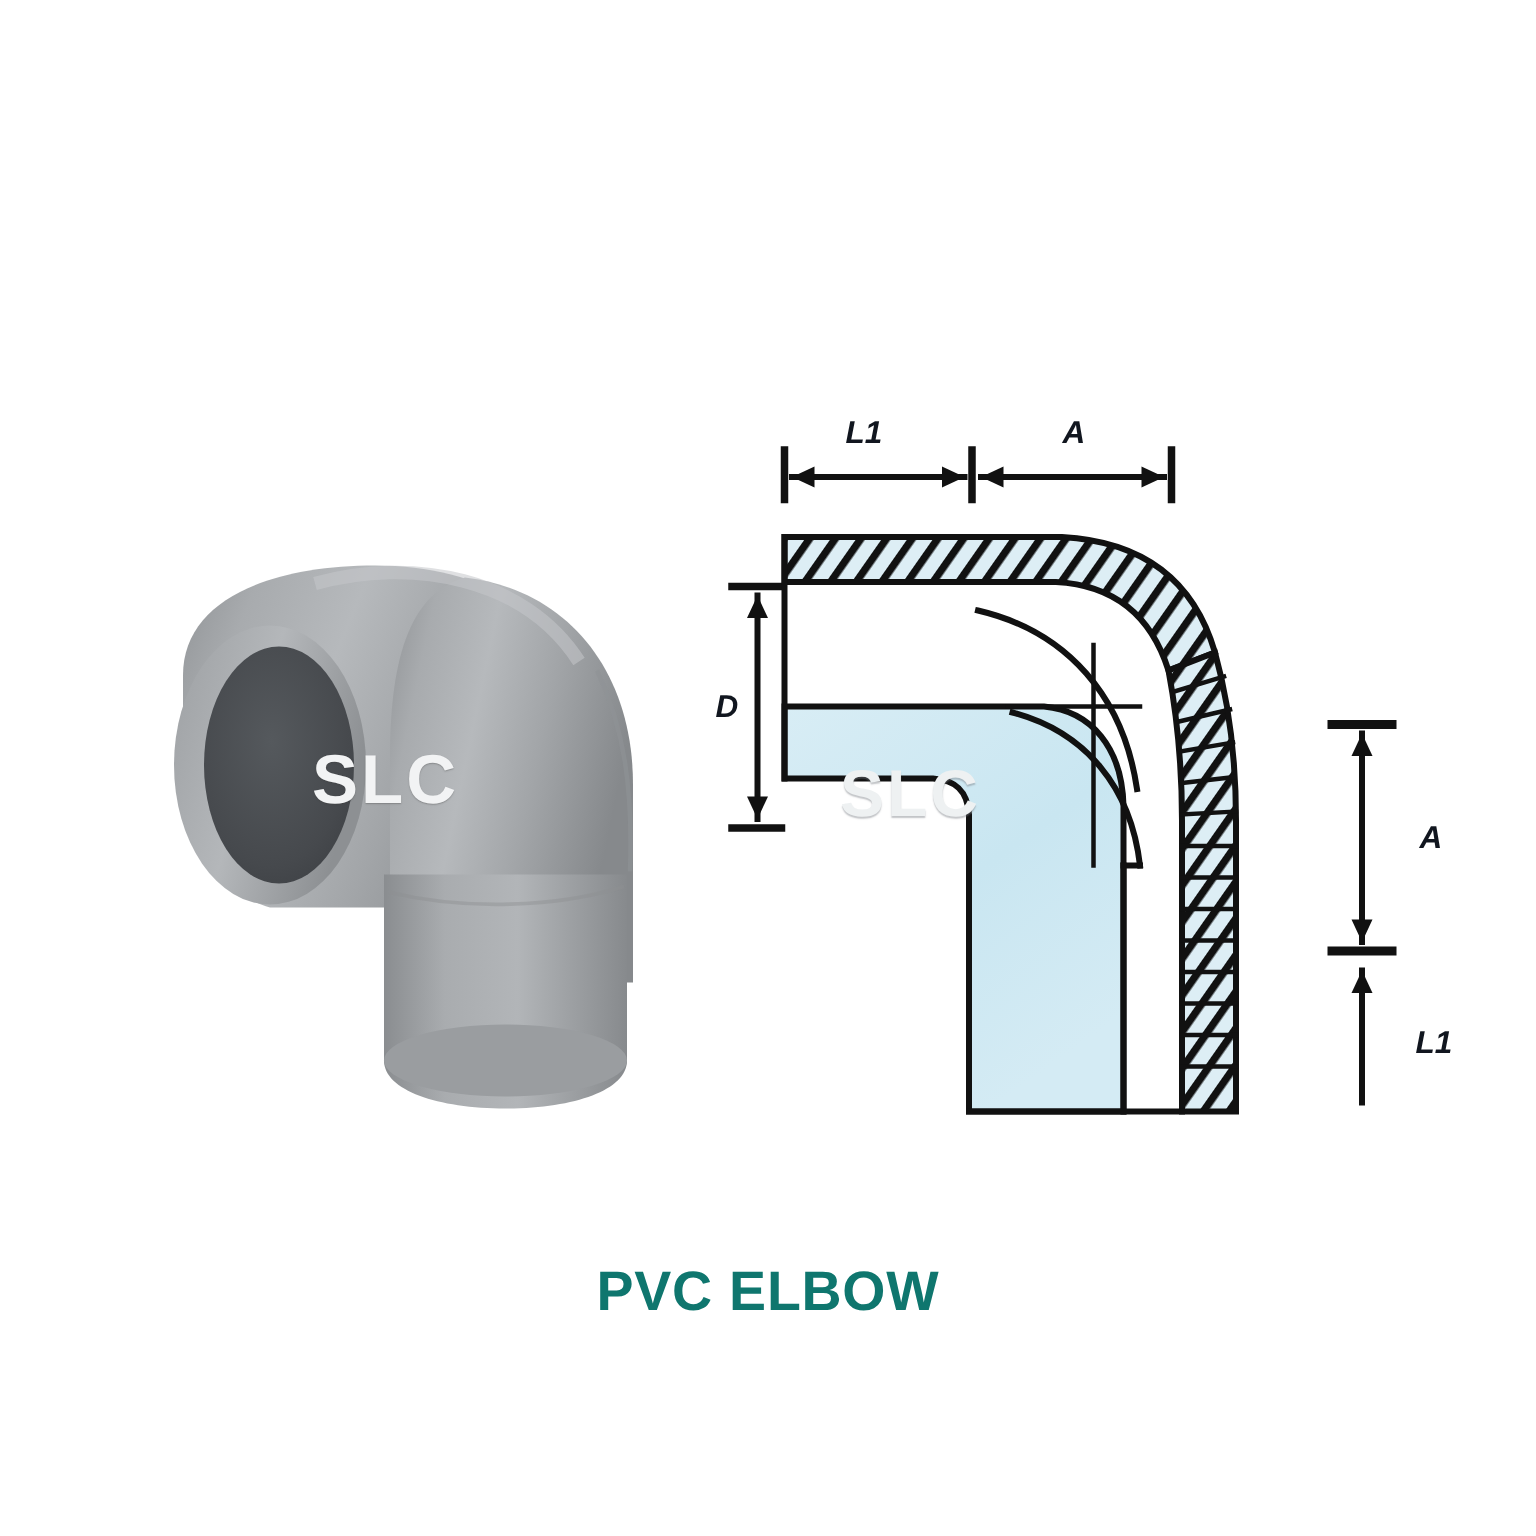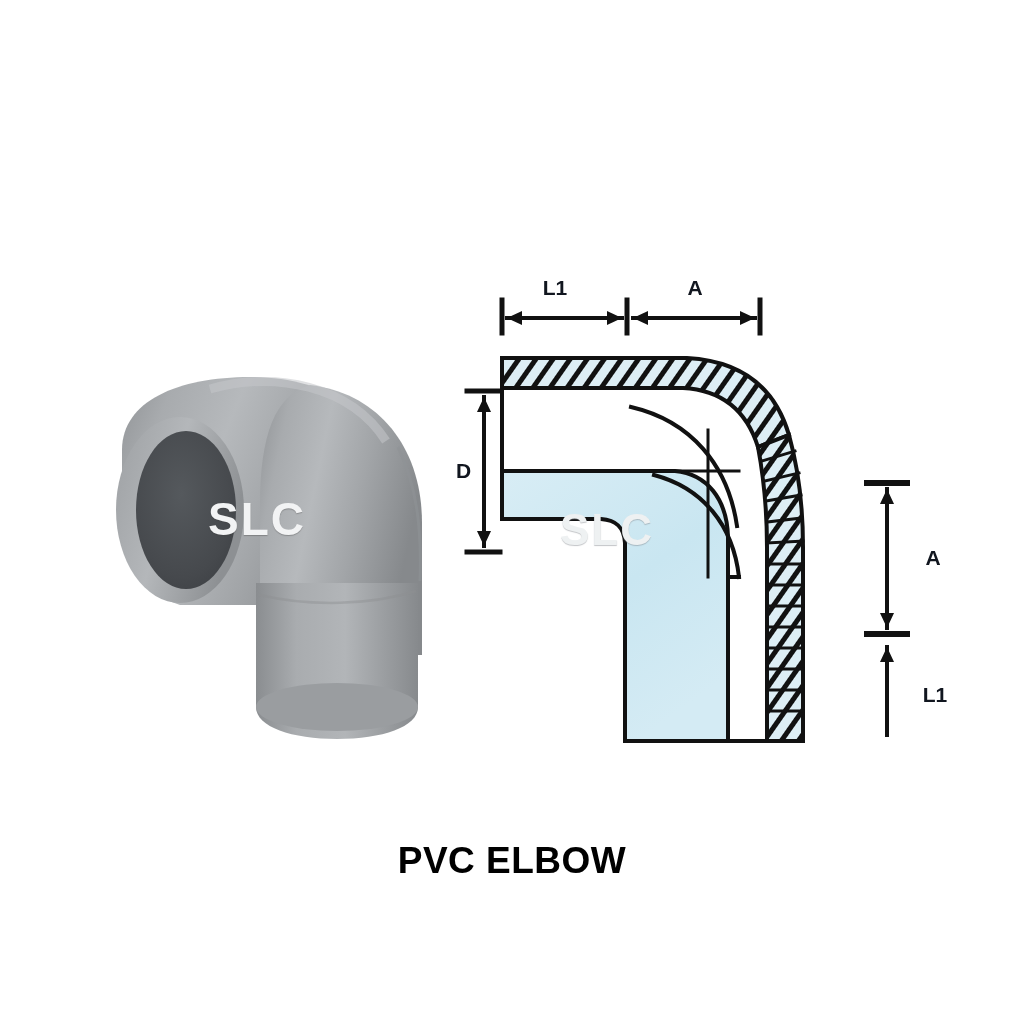--- a/index.html
+++ b/index.html
@@ -41,24 +41,25 @@
     letter-spacing: 2px;
     color: #f2f3f4;
     text-shadow: 0 1px 1px rgba(60,60,60,0.35);
     pointer-events: none;
     user-select: none;
   }
 
   
   .drawing-panel {
     position: absolute;
-    left: 455px;
+    left: 476px;
     top: 275px;
     width: 530px;
     height: 500px;
+    font-style: italic;
   }
   .drawing-panel svg { display: block; }
 
   .dim-label {
     font-family: "Liberation Sans", sans-serif;
     font-size: 21px;
     font-weight: 700;
     fill: #11161f;
   }
 
@@ -77,21 +78,21 @@
 
   
   .caption {
     position: absolute;
     left: 0;
     top: 840px;
     width: 1024px;
     text-align: center;
     font-size: 37px;
     font-weight: 700;
-    color: #000000;
+    color: #0f766e;
     letter-spacing: 0.5px;
   }
 </style>
 </head>
 <body>
 
 <div id="stage">
 
   <div class="photo-panel">
     <svg width="400" height="400" viewBox="0 0 400 400" xmlns="http://www.w3.org/2000/svg">

